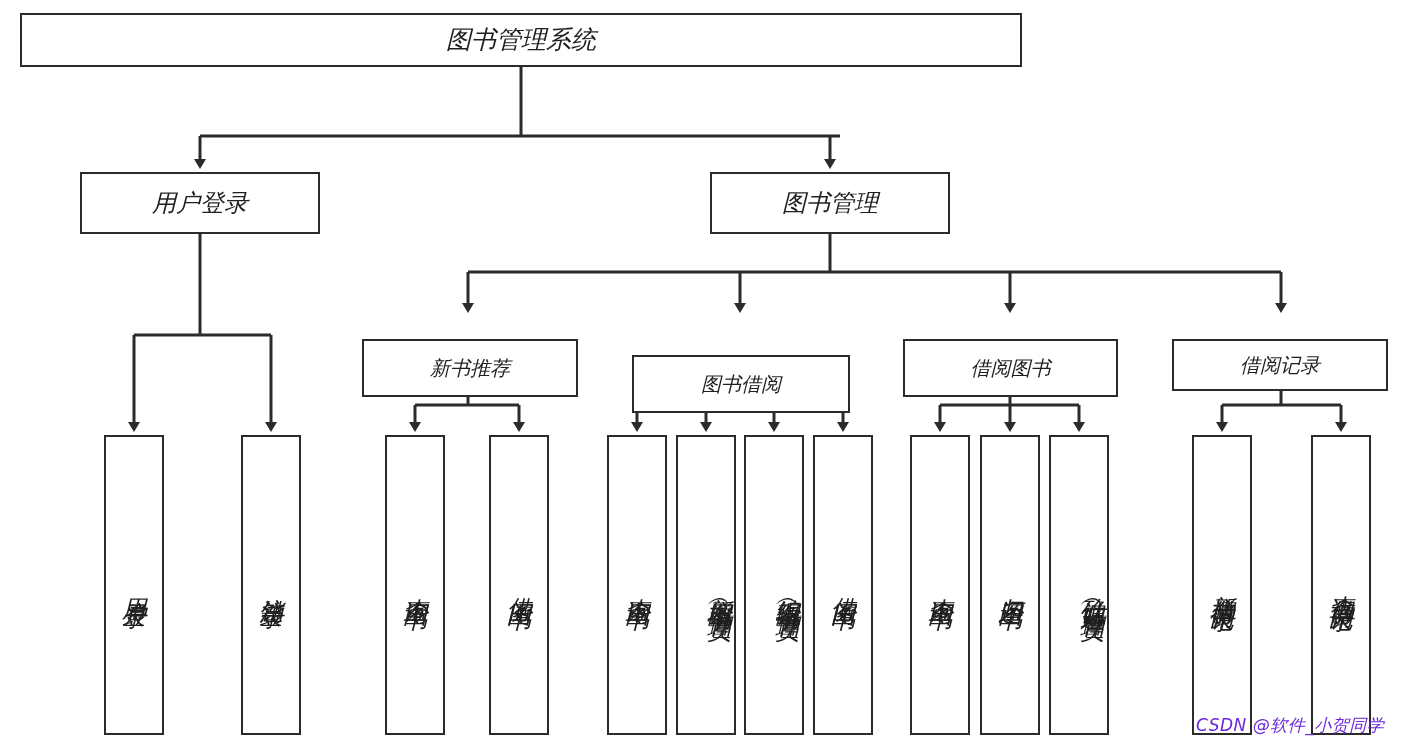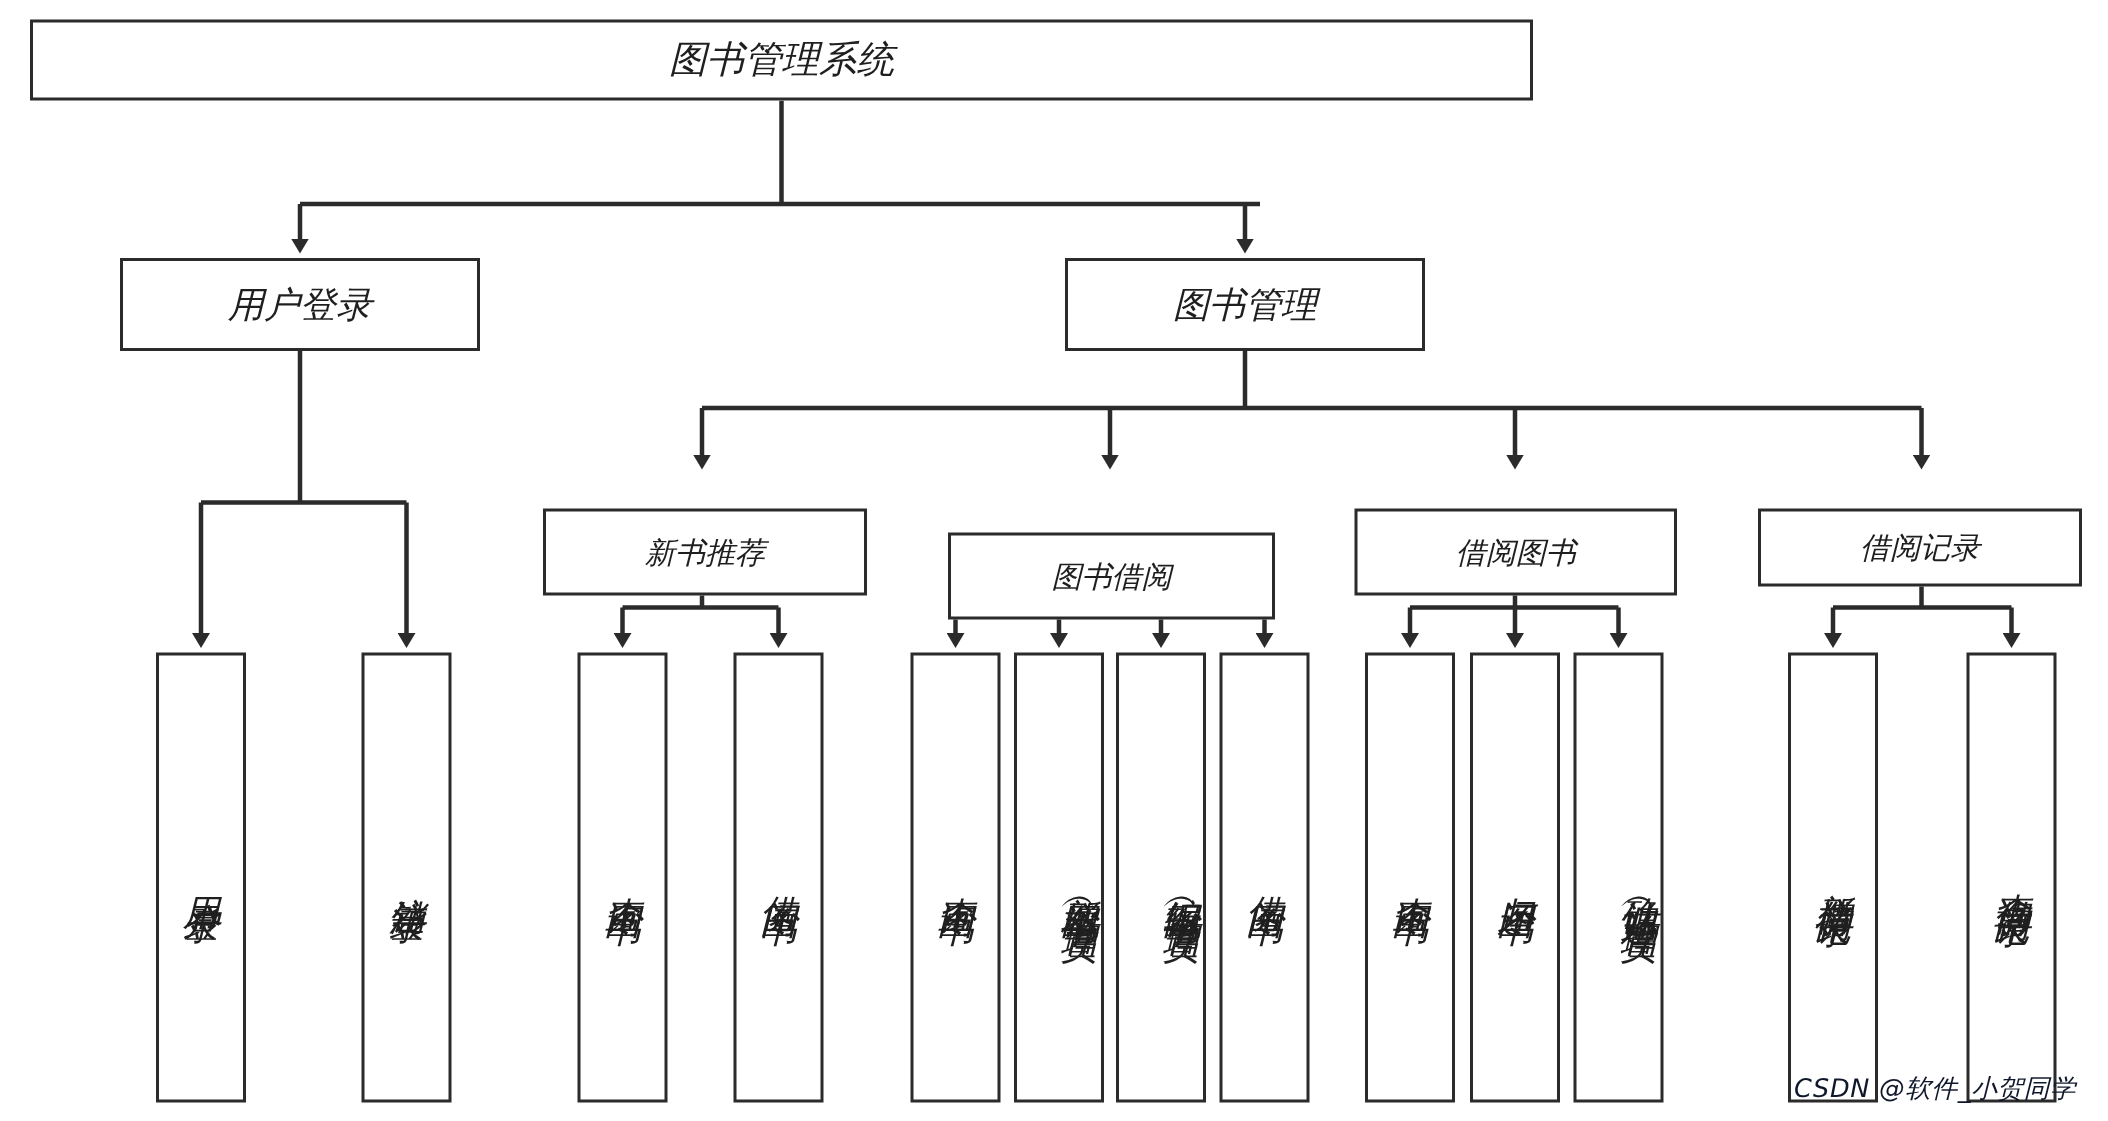--- a/index.html
+++ b/index.html
@@ -46,21 +46,21 @@
     padding-top:14px;
     letter-spacing:3px;
   }
   .node.leaf.center-v{
     align-items:center;
     padding-top:0;
   }
   .watermark{
     position:absolute;
     font-size:17px;
-    color:#0f172a;
+    color:#6d28d9;
     white-space:nowrap;
     letter-spacing:0.5px;
     user-select:none;
   }
 </style>
 </head>
 <body>
 
 <div id="canvas">
 

